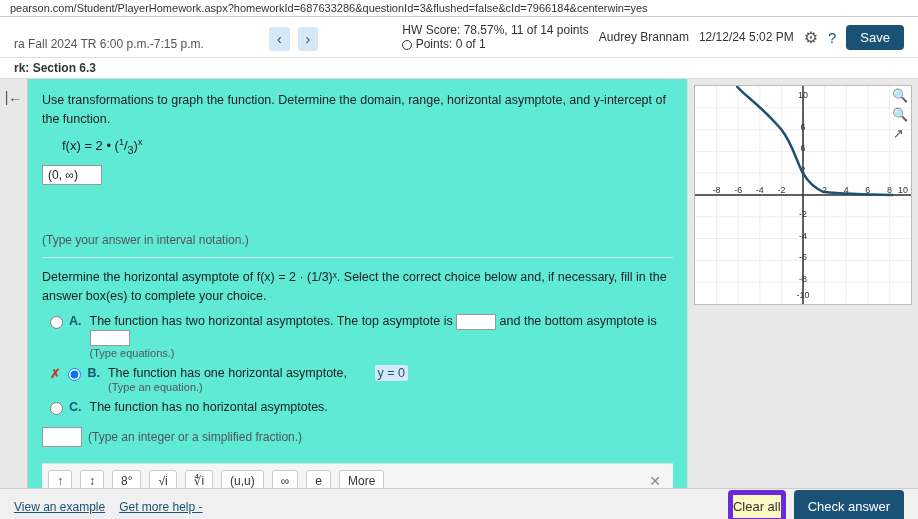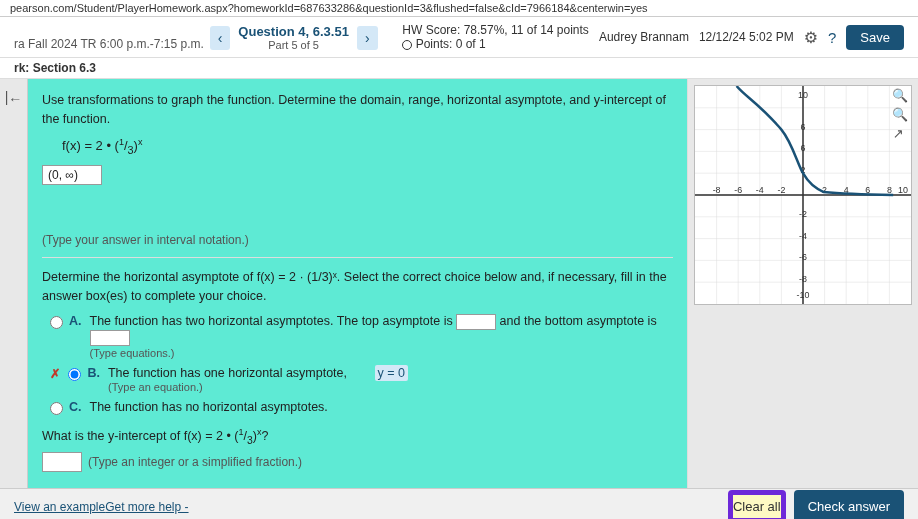--- a/index.html
+++ b/index.html
@@ -183,21 +183,21 @@
     .bottom-bar {
       background: #f0f0f0;
       border-top: 1px solid #ccc;
       display: flex;
       align-items: center;
       justify-content: space-between;
       padding: 6px 14px;
       height: 36px;
     }
 
-    .bottom-left { display: flex; align-items: center; }
+    .bottom-left { display: flex; gap: 14px; align-items: center; }
     .bottom-left a { font-size: 12px; color: #1a5276; text-decoration: underline; cursor: pointer; }
     .bottom-right { display: flex; gap: 8px; }
     .clear-all-btn {
       background: #fef9c3;
       border: 5px solid #6d28d9;
       border-radius: 4px;
       padding: 4px 0;
       cursor: pointer;
       font-size: 13px;
       color: #333;
@@ -221,24 +221,20 @@
 <div class="top-bar">
   <span>pearson.com/Student/PlayerHomework.aspx?homeworkId=687633286&amp;questionId=3&amp;flushed=false&amp;cId=7966184&amp;centerwin=yes</span>
 </div>
 
 <div class="header">
   <div>
     <div style="font-size:12px;color:#555;">ra Fall 2024 TR 6:00 p.m.-7:15 p.m.</div>
   </div>
   <div class="header-center">
     <button class="nav-btn">‹</button>
-    <div>
-      <div class="question-label">Question 4, 6.3.51</div>
-      <div class="question-sub">Part 5 of 5</div>
-    </div>
     <button class="nav-btn">›</button>
   </div>
   <div class="header-right">
     <div>
       <div class="hw-score">HW Score: 78.57%, 11 of 14 points</div>
       <div class="hw-score points">
         <span class="circle-empty"></span>
         <span>Points: 0 of 1</span>
       </div>
     </div>
@@ -306,23 +302,20 @@
       </div>
 
       <div class="choice-item">
         <input type="radio" name="asymptote" style="">
         <span class="choice-label">C.</span>
         <span>The function has no horizontal asymptotes.</span>
       </div>
     </div>
 
     <div class="y-intercept-section">
-      <p class="y-intercept-q">
-        What is the y-intercept of f(x) = 2 • (<sup>1</sup>/<sub>3</sub>)<sup>x</sup>?
-      </p>
       <div class="y-intercept-input">
         <input type="text" class="input-box" style="border: 1px solid rgb(153, 153, 153); width: 40px; height: 20px; font-size: 12px;">
         <span class="input-label">(Type an integer or a simplified fraction.)</span>
       </div>
     </div>
 
     <div class="math-toolbar" style="margin-top:16px;">
       <button class="math-btn">↑</button>
       <button class="math-btn">↕</button>
       <button class="math-btn">8°</button>

